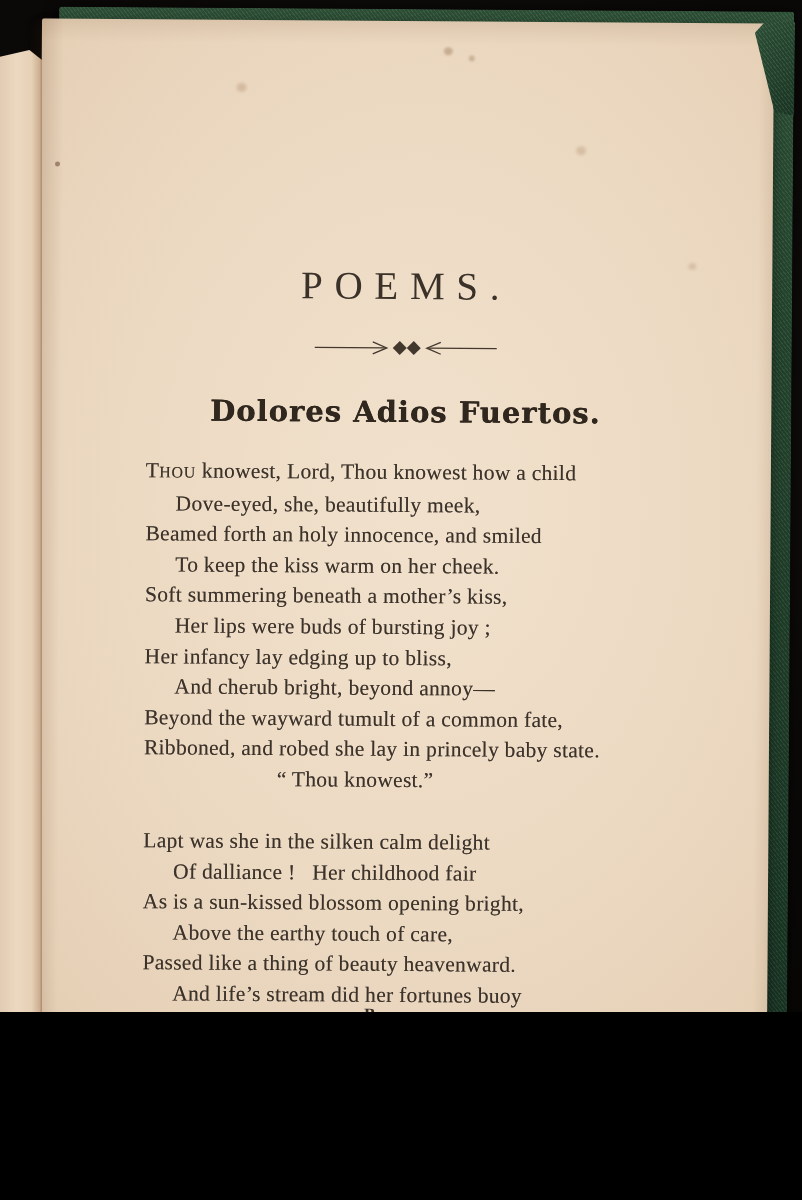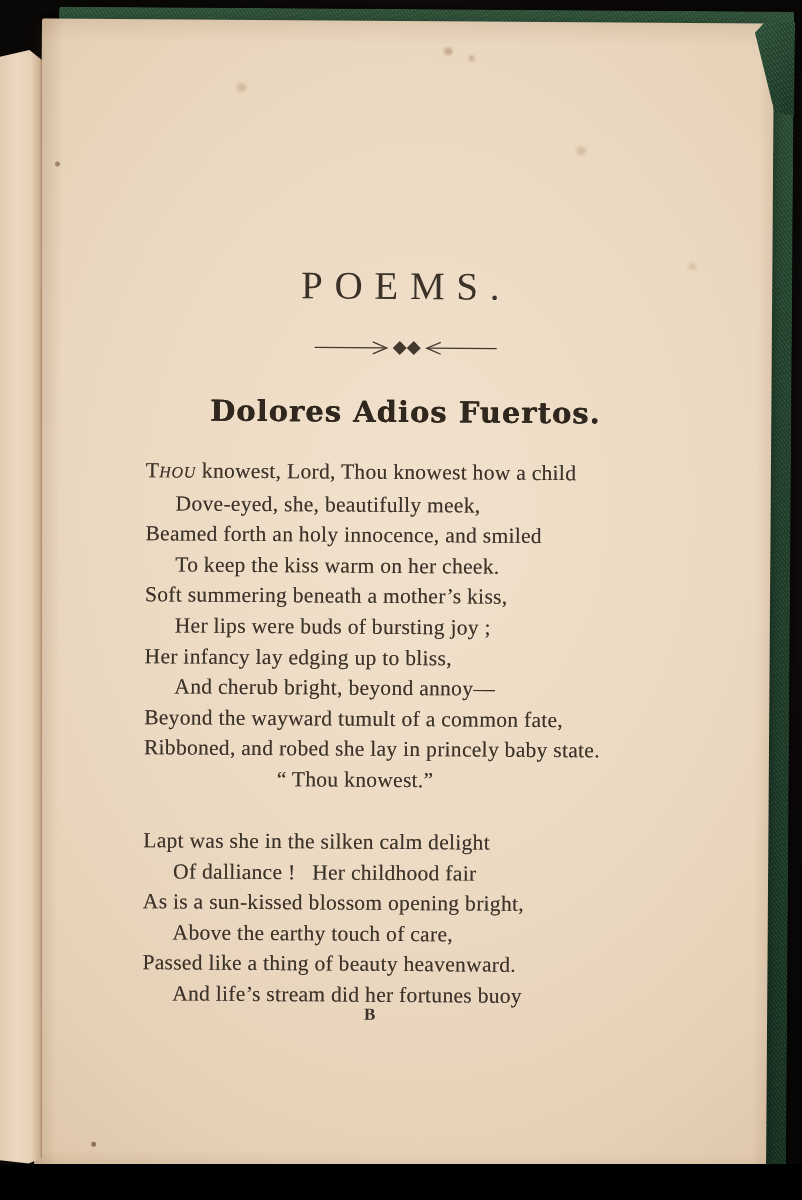--- a/index.html
+++ b/index.html
@@ -1,17 +1,17 @@
 <!DOCTYPE html>
 <html><head>
 <meta charset="utf-8">
 <style>
   html,body{margin:0;padding:0;background:#000;}
   .scene{
-    position:relative;width:802px;height:1164px;overflow:hidden;
+    position:relative;width:802px;height:1012px;overflow:hidden;
     font-family:"Liberation Serif",serif;
     background:radial-gradient(120% 90% at 50% 40%, #171310 0%, #0b0908 55%, #060504 100%);
   }
   .book{position:absolute;left:0;top:0;width:802px;height:1200px;
     transform:rotate(0.4deg);transform-origin:400px 600px;}
   
   .cover{
     position:absolute;left:55px;top:9px;width:735px;height:1183px;border-radius:3px;
     background:
       repeating-linear-gradient(52deg, rgba(255,255,255,0.06) 0 1px, rgba(0,0,0,0.07) 1px 3px),
@@ -60,21 +60,21 @@
   .stanza{
     position:absolute;left:0;width:100%;
     font-size:21.5px;line-height:30.6px;color:#3b322a;letter-spacing:0.3px;
     text-shadow:0 0 0.4px rgba(59,50,42,0.55);
   }
   .stanza-1{top:436px;}
   .stanza-2{top:806px;}
   .poem-line{padding-left:107px;}
   .poem-line.indent{padding-left:137px;}
   .poem-line.quote-line{padding-left:240px;}
-  .sc{font-size:0.74em;letter-spacing:0.8px;text-transform:uppercase;font-style:italic;}
+  .sc{font-size:0.74em;letter-spacing:0.8px;text-transform:uppercase;}
   .signature{
     position:absolute;left:0;right:0;top:982px;text-align:center;
     font-size:17px;line-height:1.4;letter-spacing:1px;color:#3b322a;
     transform:translateX(-31px);font-weight:bold;
   }
   .spot{position:absolute;border-radius:50%;pointer-events:none;}
   .spot.s1{left:14px;top:143px;width:5px;height:5px;background:#8a6a4f;opacity:.75;}
   .spot.s2{left:402px;top:26px;width:9px;height:8px;background:#9c7a5a;opacity:.45;filter:blur(1px);}
   .spot.s3{left:427px;top:34px;width:6px;height:6px;background:#9c7a5a;opacity:.4;filter:blur(1px);}
   .spot.s4{left:57px;top:1123px;width:5px;height:5px;background:#7d5f43;opacity:.8;}

